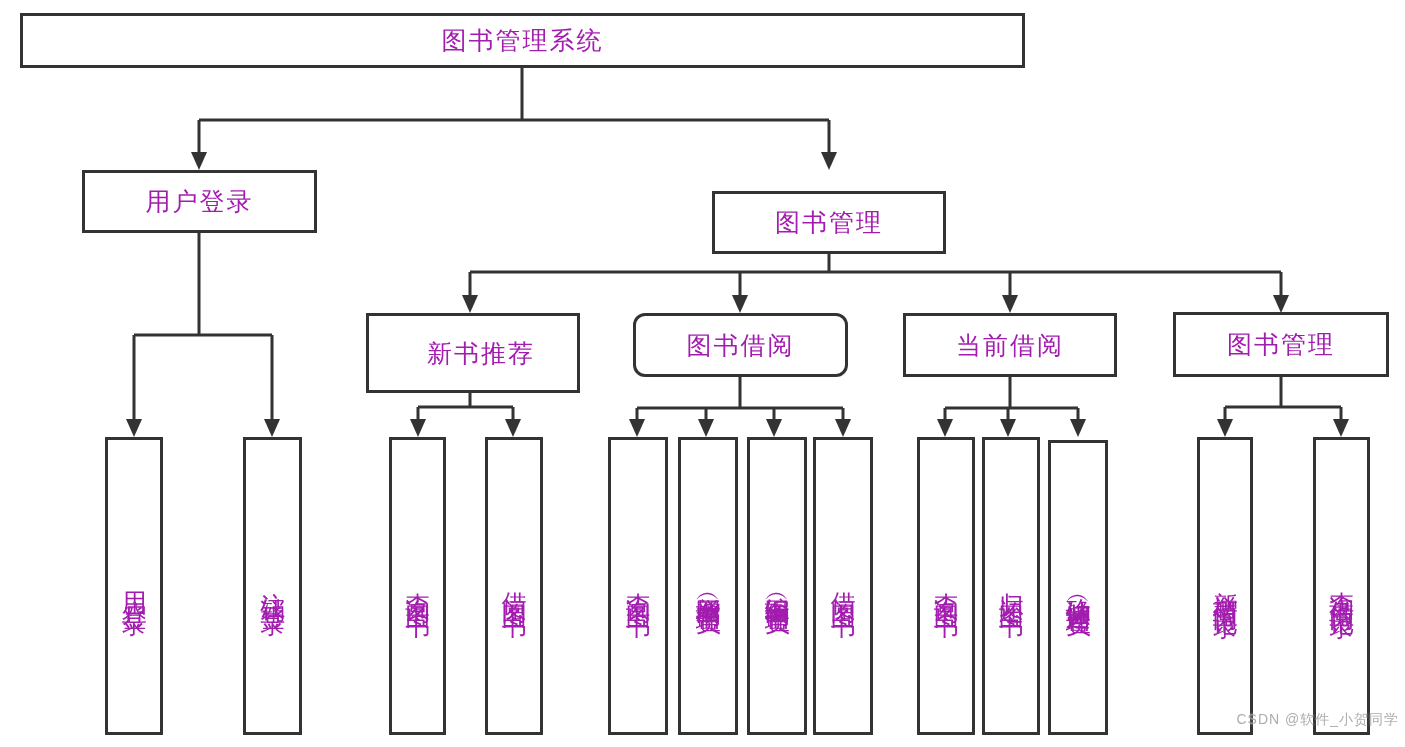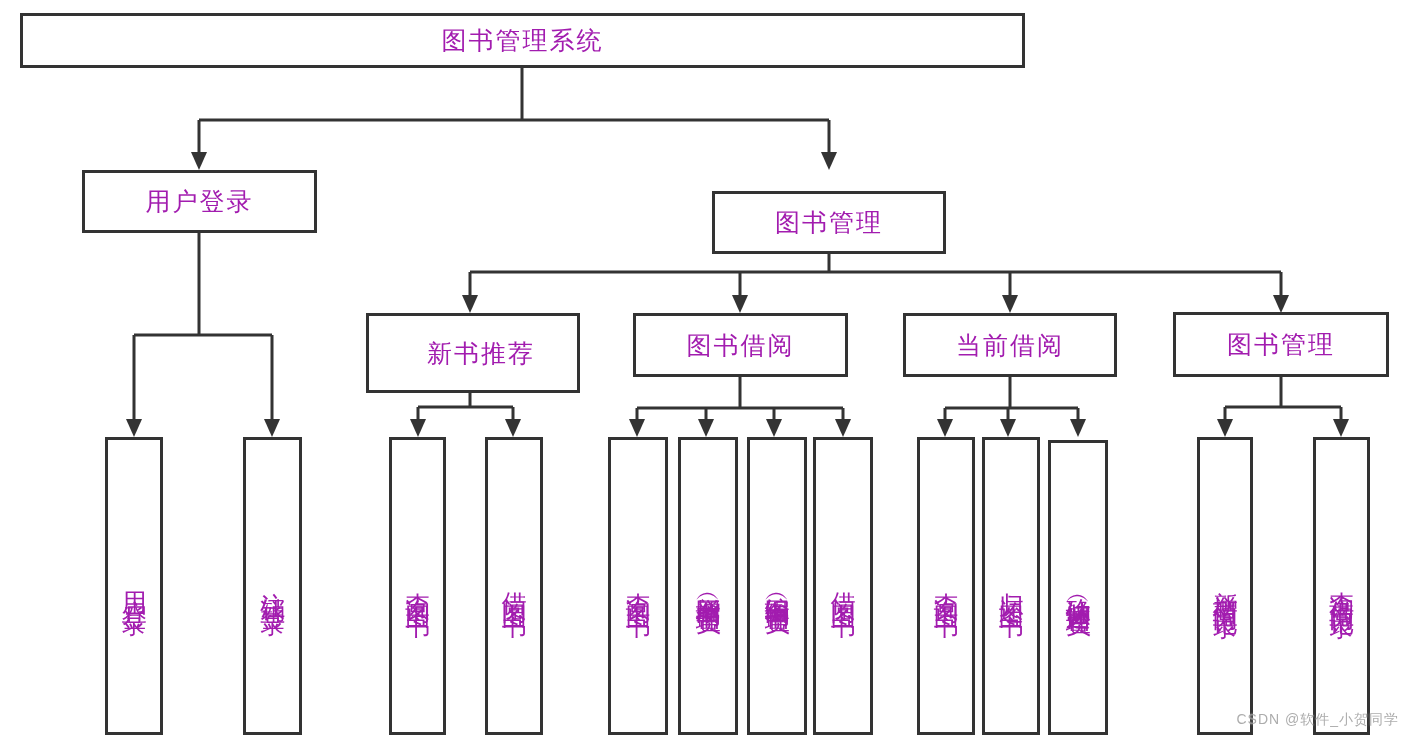--- a/index.html
+++ b/index.html
@@ -103,21 +103,21 @@
   <div class="box" style="left:82px; top:170px; width:235px; height:63px;">
     <span>用户登录</span>
   </div>
   <div class="box" style="left:712px; top:170px; width:234px; height:63px;margin-top:21px;">
     <span>图书管理</span>
   </div>
 
   <div class="box" style="left:366px; top:313px; width:214px; height:80px;padding-left:16px;">
     <span>新书推荐</span>
   </div>
-  <div class="box" style="left:633px; top:313px; width:215px; height:64px;">
+  <div class="box" style="left:633px; top:313px; width:215px; height:64px;border-radius:12px;">
     <span>图书借阅</span>
   </div>
   <div class="box" style="left:903px; top:313px; width:214px; height:64px;">
     <span>当前借阅</span>
   </div>
   <div class="box" style="left:1173px; top:312px; width:216px; height:65px;">
     <span>图书管理</span>
   </div>
 
   <div class="box vertical" style="left:105px; top:437px; width:58px; height:298px;">

